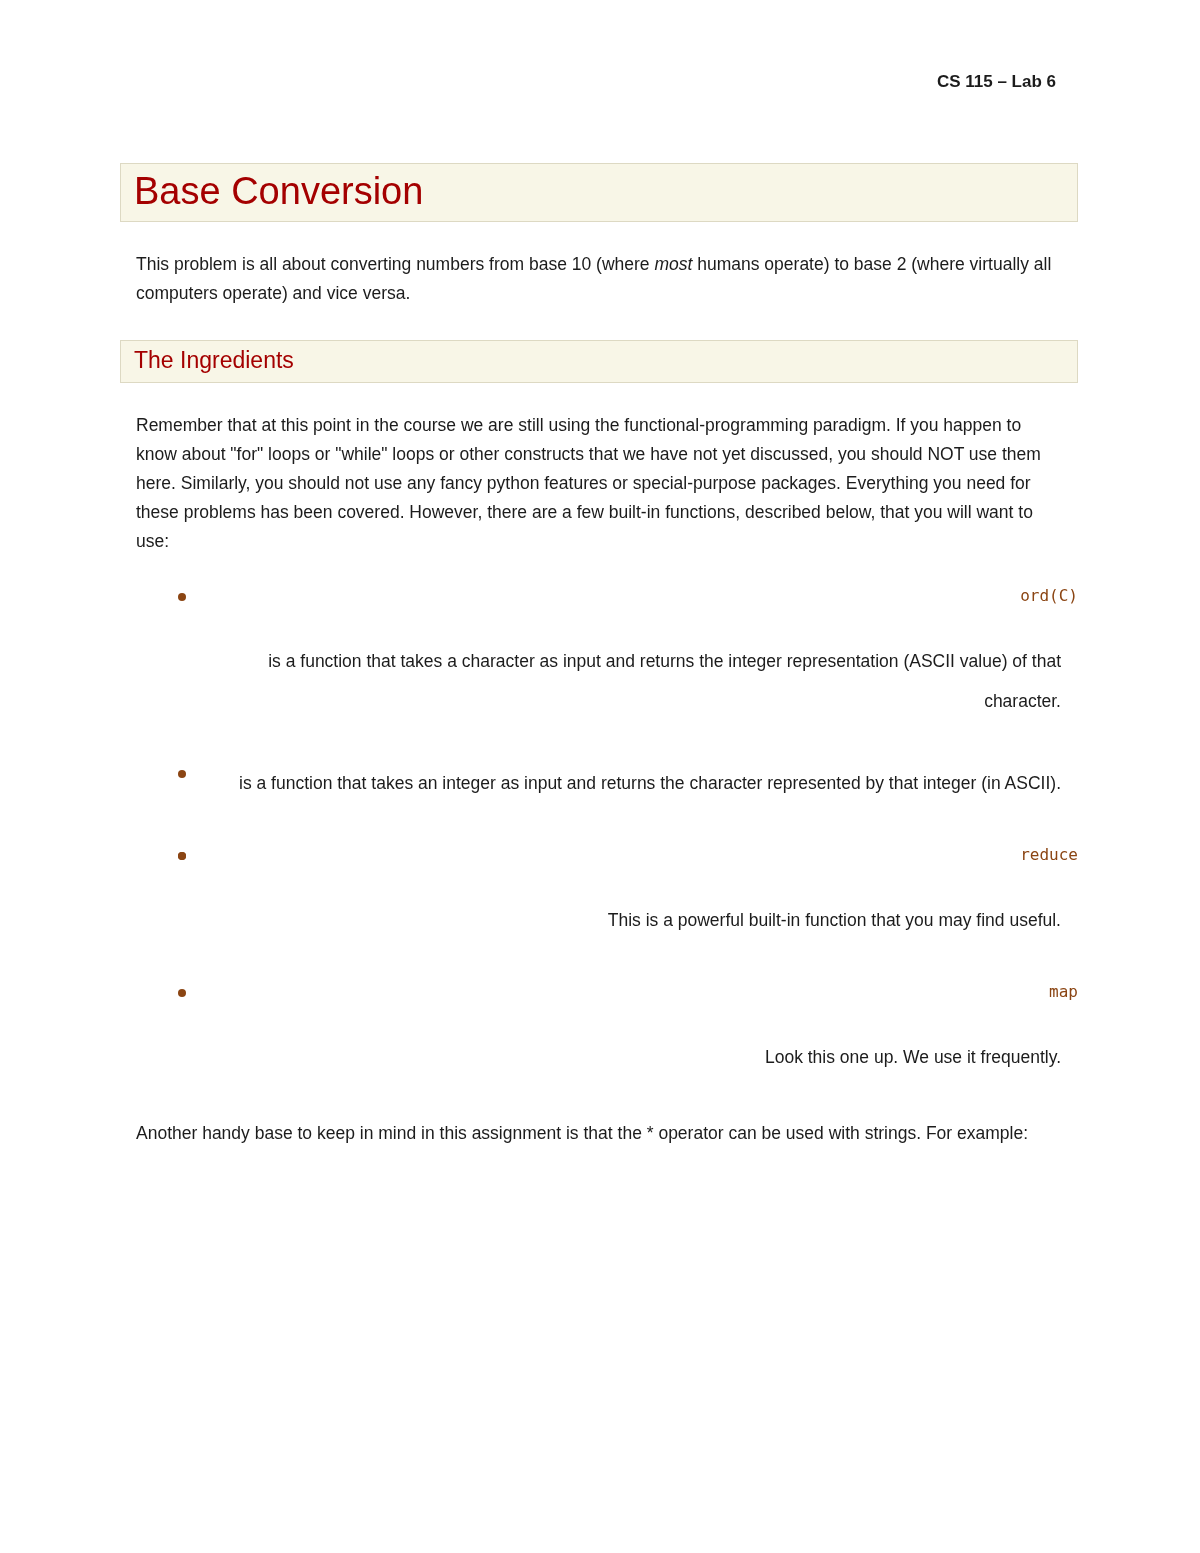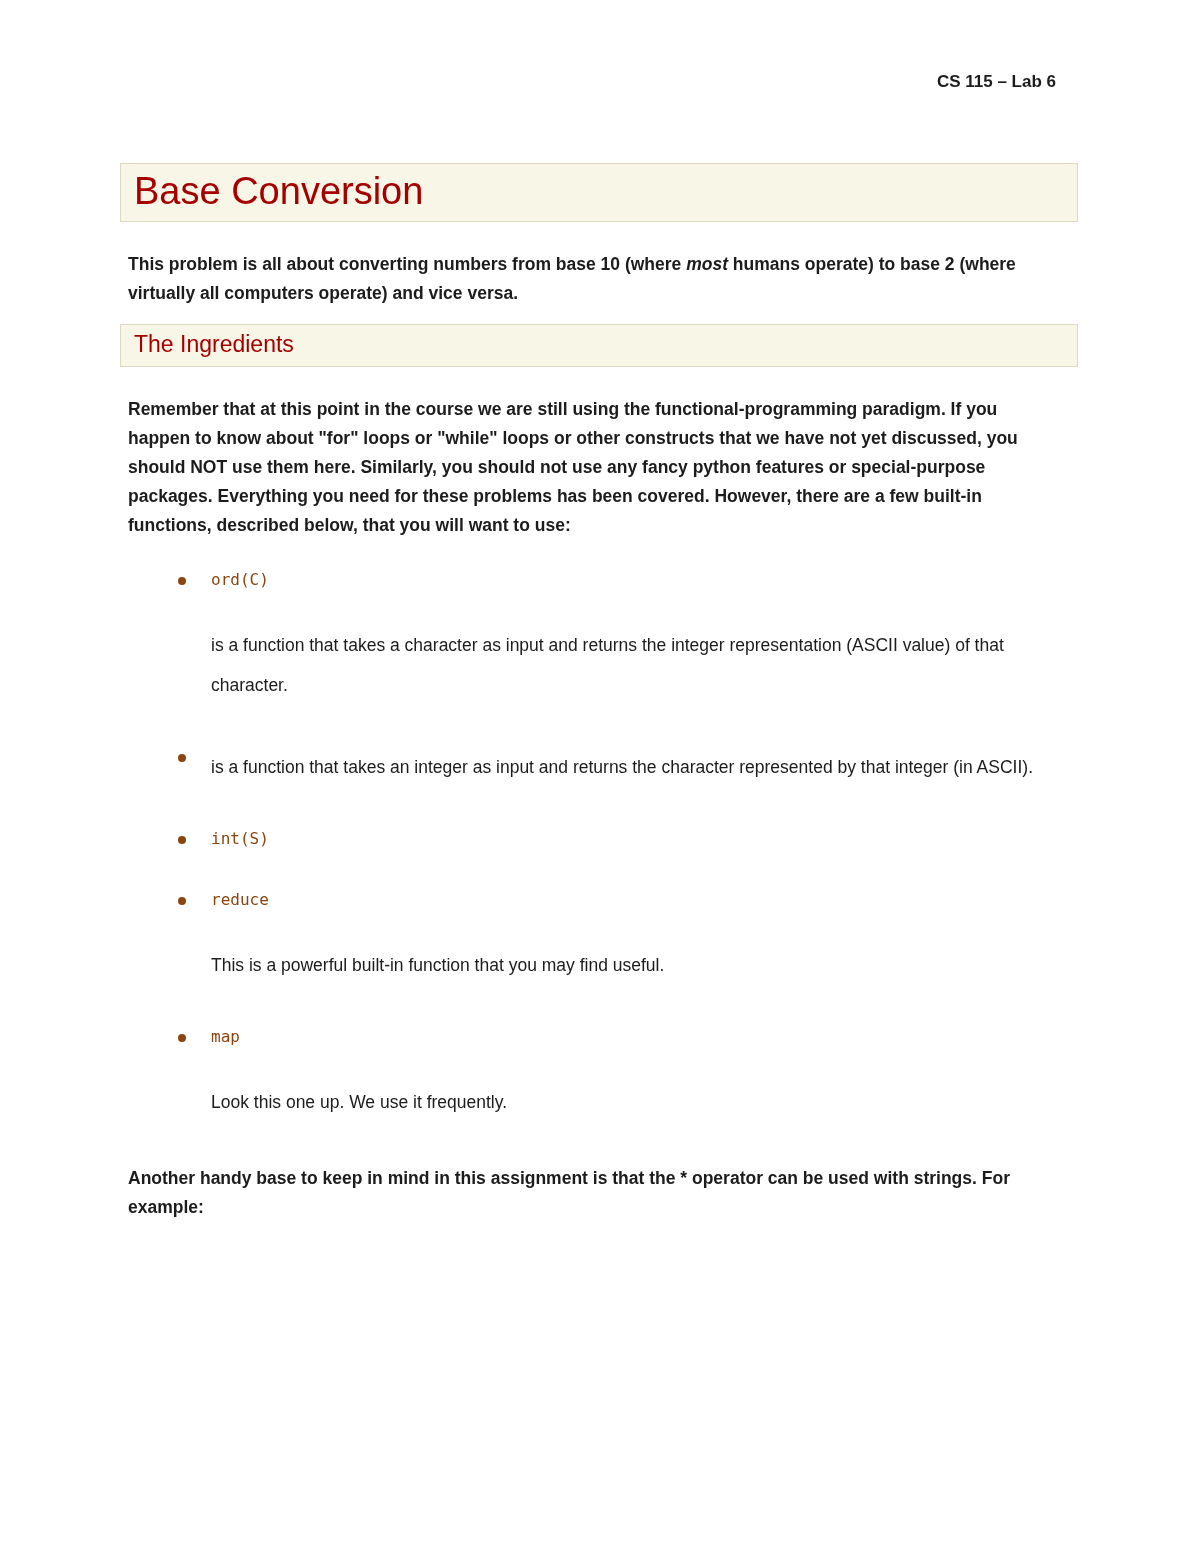--- a/index.html
+++ b/index.html
@@ -42,39 +42,39 @@
     margin: 0;
   }
   h1.section-heading {
     font-size: 38px;
     padding: 6px 13px 8px 13px;
     margin-bottom: 28px;
   }
   h2.section-heading {
     font-size: 23px;
     padding: 6px 13px 8px 13px;
-    margin-top: 16px;
+    margin-top: 32px;
     margin-bottom: 28px;
   }
   p.body-text {
     font-size: 17.5px;
     line-height: 29px;
-    margin: 0 0 16px 8px;
+    margin: 0 0 16px 16px;
     max-width: 920px;
-    font-weight: bold;
   }
   ul.ingredients-list {
     list-style: none;
     margin: 30px 0 20px 58px;
     padding: 0;
   }
   ul.ingredients-list li {
     position: relative;
     padding-left: 33px;
     margin-bottom: 42px;
+    text-align: right;
   }
   ul.ingredients-list li::before {
     content: "";
     position: absolute;
     left: 0;
     top: 7px;
     width: 8px;
     height: 8px;
     border-radius: 50%;
     background: var(--code-text, #8b4513);
@@ -114,21 +114,20 @@
 
     <ul class="ingredients-list">
         <li>
           <div class="code-line"><code>ord(C)</code></div>
           <p class="item-desc">is a function that takes a character as input and returns the integer representation (ASCII value) of that character.</p>
         </li>
         <li>
           <p class="item-desc">is a function that takes an integer as input and returns the character represented by that integer (in ASCII).</p>
         </li>
         <li>
-          <div class="code-line"><code>int(S)</code></div>
         </li>
         <li>
           <div class="code-line"><code>reduce</code></div>
           <p class="item-desc">This is a powerful built-in function that you may find useful.</p>
         </li>
         <li>
           <div class="code-line"><code>map</code></div>
           <p class="item-desc">Look this one up. We use it frequently.</p>
         </li>
       </ul>

